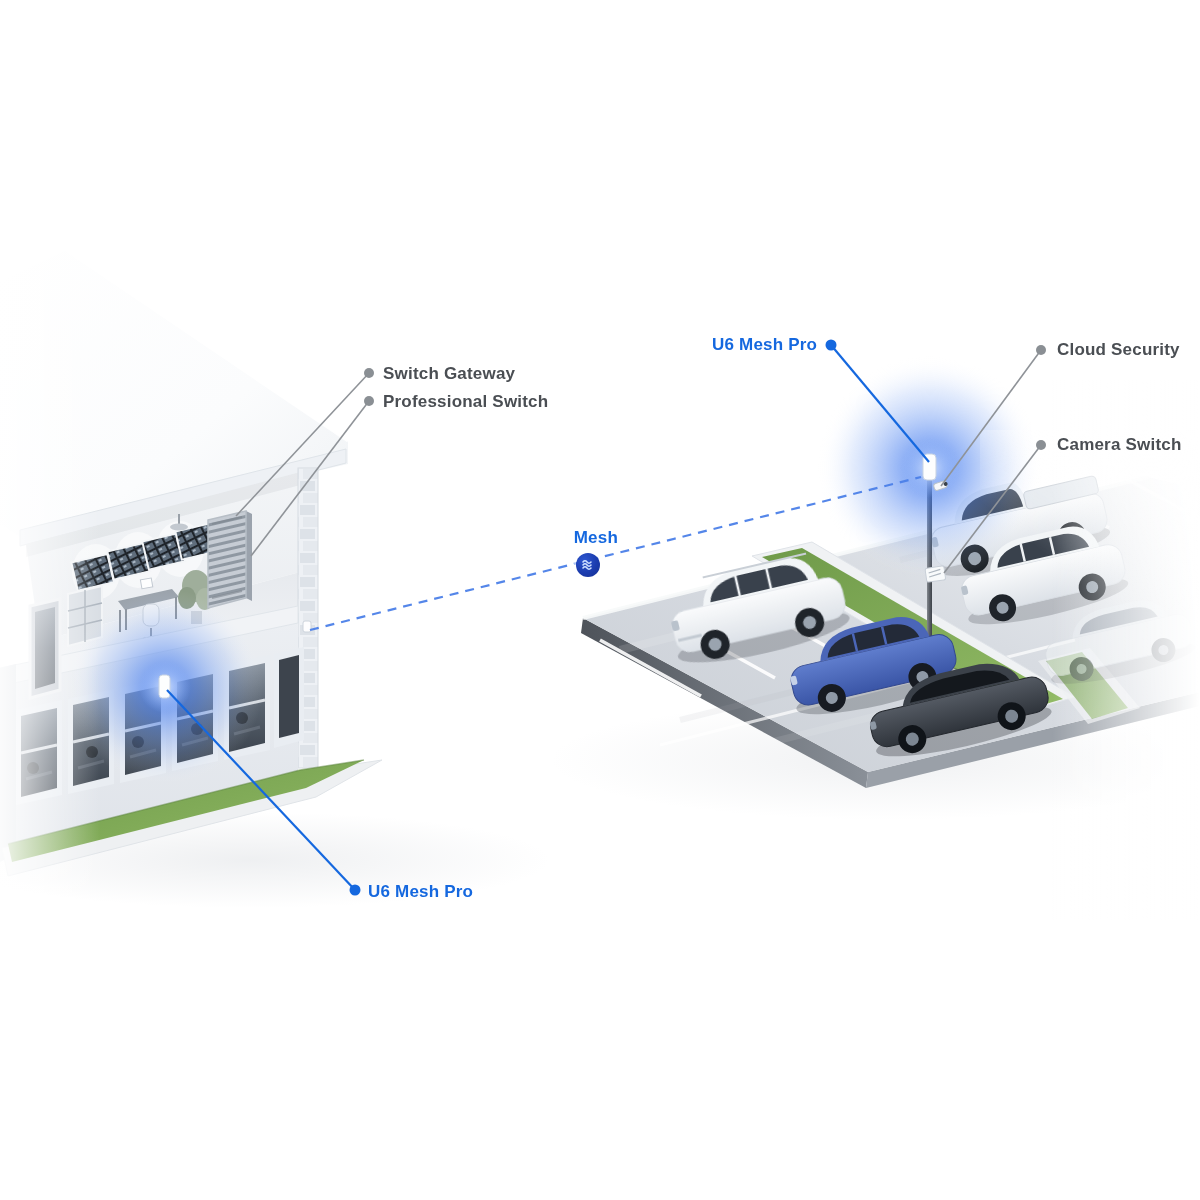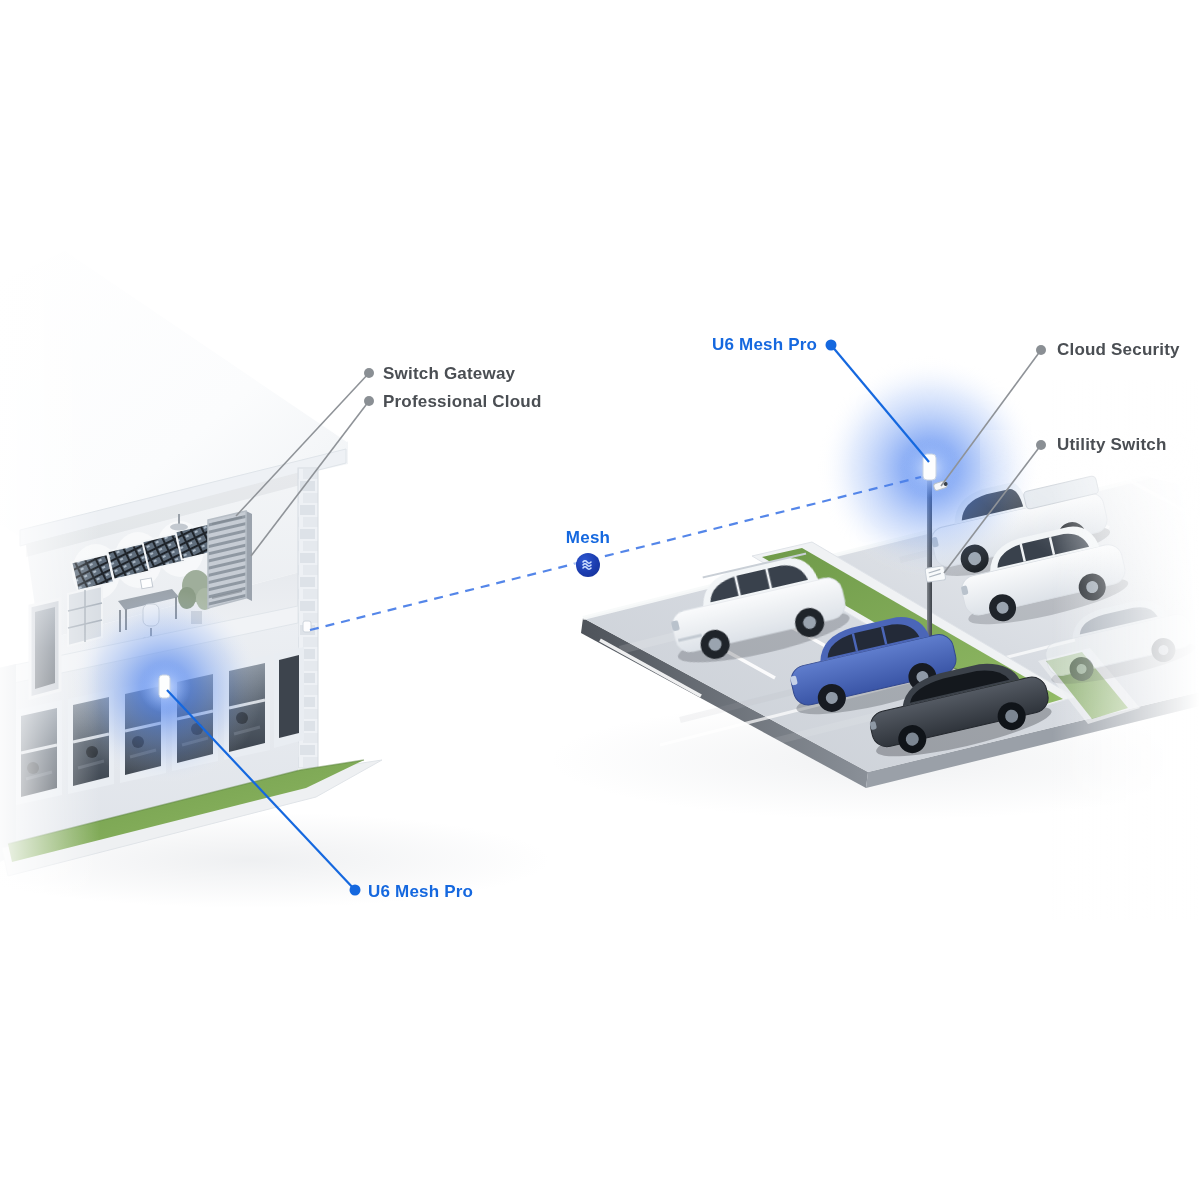--- a/index.html
+++ b/index.html
@@ -2,21 +2,21 @@
 <html><head>
 <meta charset="utf-8">
 <style>
   html,body{margin:0;padding:0;background:#fff;}
   .stage{position:relative;width:1200px;height:1200px;overflow:hidden;background:#fff;
          font-family:"Liberation Sans",sans-serif;}
   .scene-svg{position:absolute;left:0;top:0;}
   .label{position:absolute;font:700 17px/1.15 "Liberation Sans",sans-serif;
          color:#4a4e53;letter-spacing:.2px;white-space:nowrap;z-index:20;}
   .label.blue{color:#1568df;text-align:right;}
-  .label.center{text-align:center;}
+  .label.center{text-align:right;}
   .mesh-badge{position:absolute;left:576px;top:553px;width:24px;height:24px;border-radius:50%;
         background:radial-gradient(circle at 35% 30%, #2e56cf 0%, #1b3cae 55%, #142f92 100%);
         display:flex;align-items:center;justify-content:center;z-index:21;
         box-shadow:0 0 0 2px rgba(255,255,255,.55);}
 </style>
 </head>
 <body>
 
 <div class="stage">
 
@@ -390,27 +390,27 @@
   <circle cx="369" cy="401" r="5" fill="#8a8f94"></circle>
   <circle cx="1041" cy="350" r="5" fill="#8a8f94"></circle>
   <circle cx="1041" cy="445" r="5" fill="#8a8f94"></circle>
   <circle cx="831" cy="345" r="5.5" fill="#1568df"></circle>
   <circle cx="355" cy="890" r="5.5" fill="#1568df"></circle>
 </g>
 </svg>
 
 <div class="label" style="left:383px;top:364px">Switch Gateway</div>
 
-<div class="label" style="left:383px;top:392px">Professional Cloud</div>
+<div class="label" style="left:383px;top:392px">Professional Switch</div>
 
 <div class="label blue" style="left:712px;top:335px">U6 Mesh Pro</div>
 
 <div class="label" style="left:1057px;top:340px">Cloud Security</div>
 
-<div class="label" style="left:1057px;top:435px">Utility Switch</div>
+<div class="label" style="left:1057px;top:435px">Camera Switch</div>
 
 <div class="label blue center" style="left:558px;top:528px;width:60px">Mesh</div>
 
 <div class="mesh-badge">
   <svg width="16" height="16" viewBox="0 0 16 16">
     <g stroke="#cfe0ff" stroke-width="1.6" fill="none" stroke-linecap="round">
       <path d="M3,5 q2,-2.4 4,0 t4,0"></path>
       <path d="M3,8 q2,-2.4 4,0 t4,0"></path>
       <path d="M3,11 q2,-2.4 4,0 t4,0"></path>
     </g>

